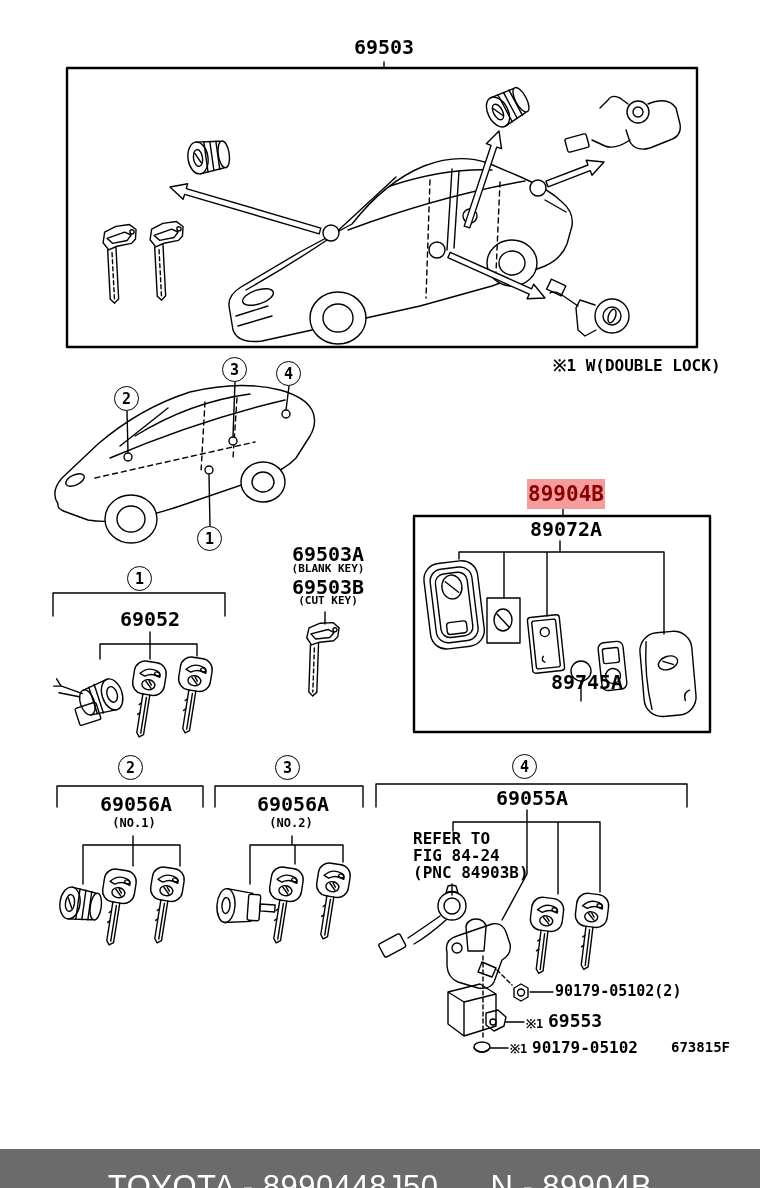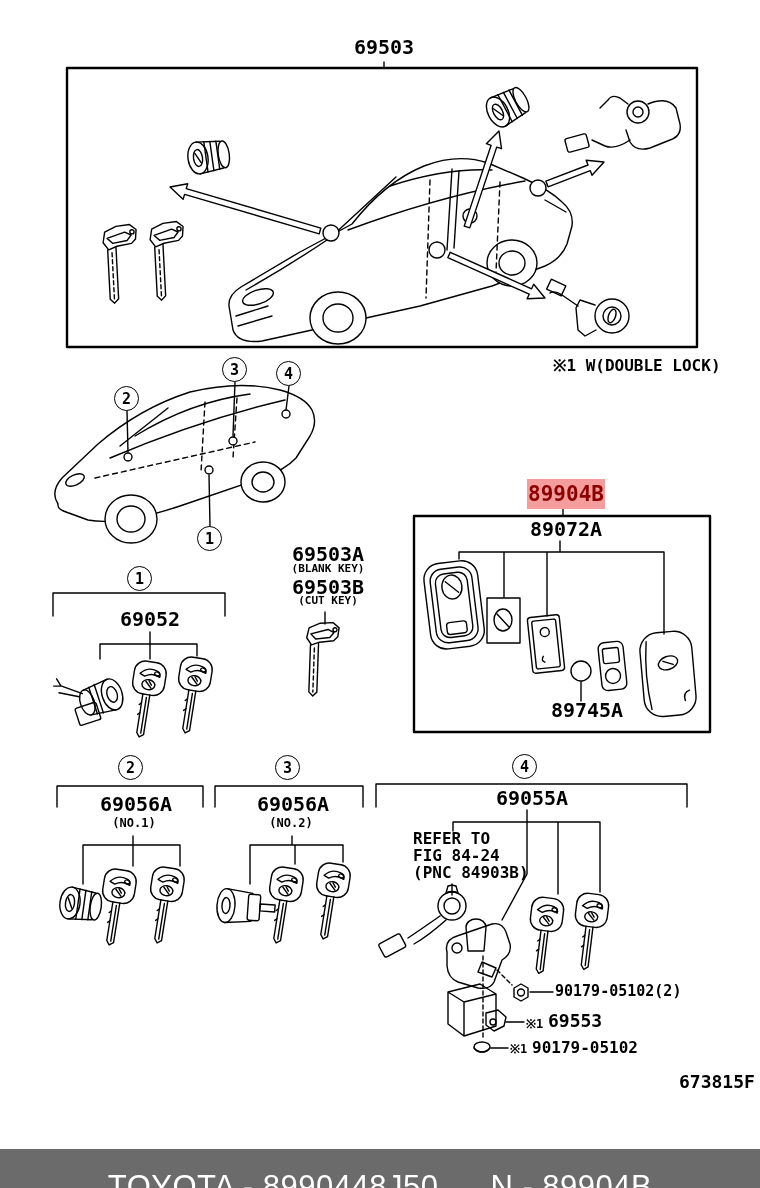--- a/index.html
+++ b/index.html
@@ -269,21 +269,21 @@
 <div class="callout" style="left:276px;top:361px;">4</div>
 <div class="callout" style="left:197px;top:526px;">1</div>
 
 <div class="lbl c" style="left:283px;top:544px;width:90px;font-size:20px;">69503A</div>
 <div class="lbl c" style="left:278px;top:563px;width:100px;font-size:11px;">(BLANK KEY)</div>
 <div class="lbl c" style="left:283px;top:577px;width:90px;font-size:20px;">69503B</div>
 <div class="lbl c" style="left:278px;top:595px;width:100px;font-size:11px;">(CUT KEY)</div>
 
 <div class="lbl hl" style="left:527px;top:479px;width:78px;height:30px;font-size:21px;">89904B</div>
 <div class="lbl c" style="left:521px;top:519px;width:90px;font-size:20px;">89072A</div>
-<div class="lbl c" style="left:542px;top:700px;width:90px;font-size:20px;">89745A</div>
+<div class="lbl c" style="left:542px;top:672px;width:90px;font-size:20px;">89745A</div>
 
 <div class="callout" style="left:127px;top:566px;">1</div>
 <div class="lbl c" style="left:105px;top:609px;width:90px;font-size:20px;">69052</div>
 
 <div class="callout" style="left:118px;top:755px;">2</div>
 <div class="lbl c" style="left:91px;top:794px;width:90px;font-size:20px;">69056A</div>
 <div class="lbl c" style="left:94px;top:817px;width:80px;font-size:12px;">(NO.1)</div>
 
 <div class="callout" style="left:275px;top:755px;">3</div>
 <div class="lbl c" style="left:248px;top:794px;width:90px;font-size:20px;">69056A</div>
@@ -297,20 +297,20 @@
   <div>FIG 84-24</div>
   <div>(PNC 84903B)</div>
 </div>
 
 <div class="lbl" style="left:555px;top:984px;font-size:15px;">90179-05102(2)</div>
 <div class="lbl" style="left:526px;top:1018px;font-size:12px;">※1</div>
 <div class="lbl" style="left:548px;top:1012px;font-size:18px;">69553</div>
 <div class="lbl" style="left:510px;top:1043px;font-size:12px;">※1</div>
 <div class="lbl" style="left:532px;top:1040px;font-size:16px;">90179-05102</div>
 
-<div class="lbl" style="left:671px;top:1073px;font-size:18px;margin-left:8px;">673815F</div>
+<div class="lbl" style="left:671px;top:1040px;font-size:14px;">673815F</div>
 
 <div class="footer">
   <span>TOYOTA - 8990448J50</span>
   <span>N - 89904B</span>
 </div>
 
 </div>
 
 </body></html>

